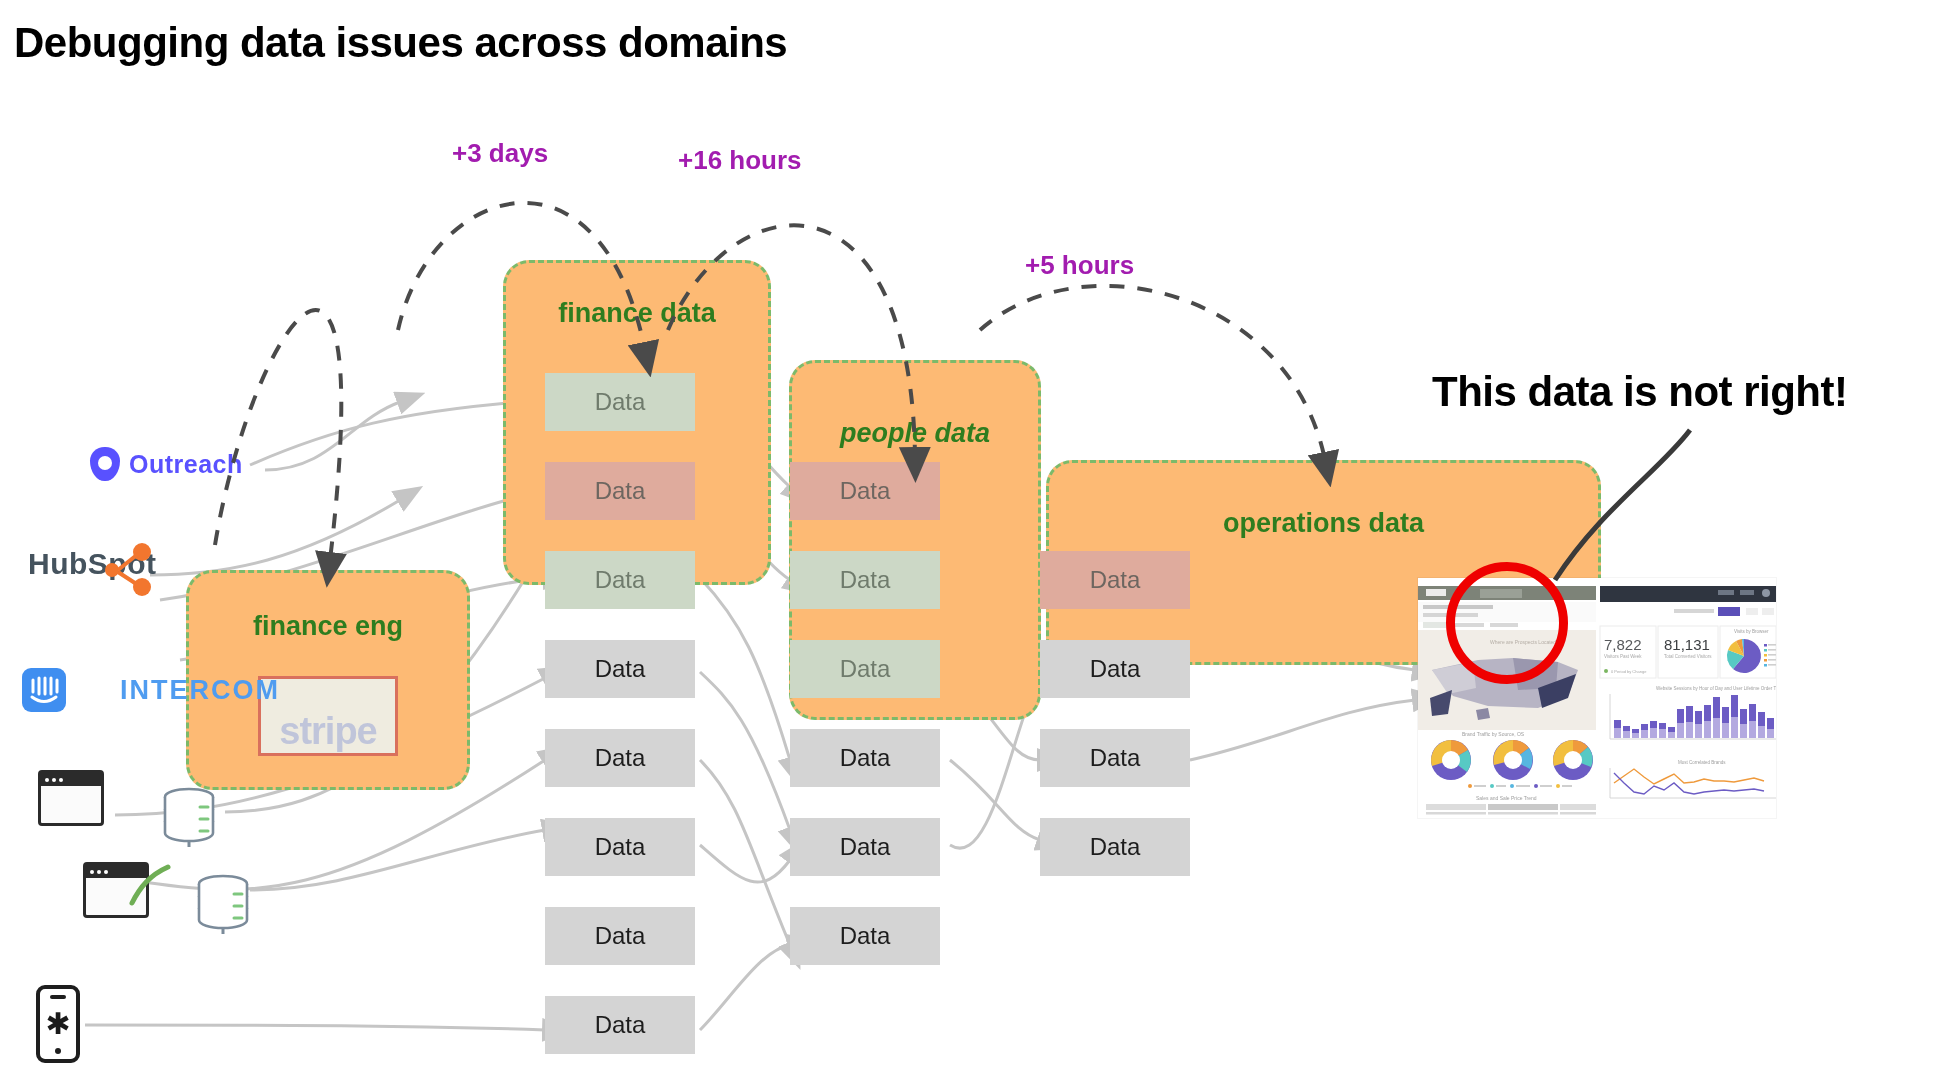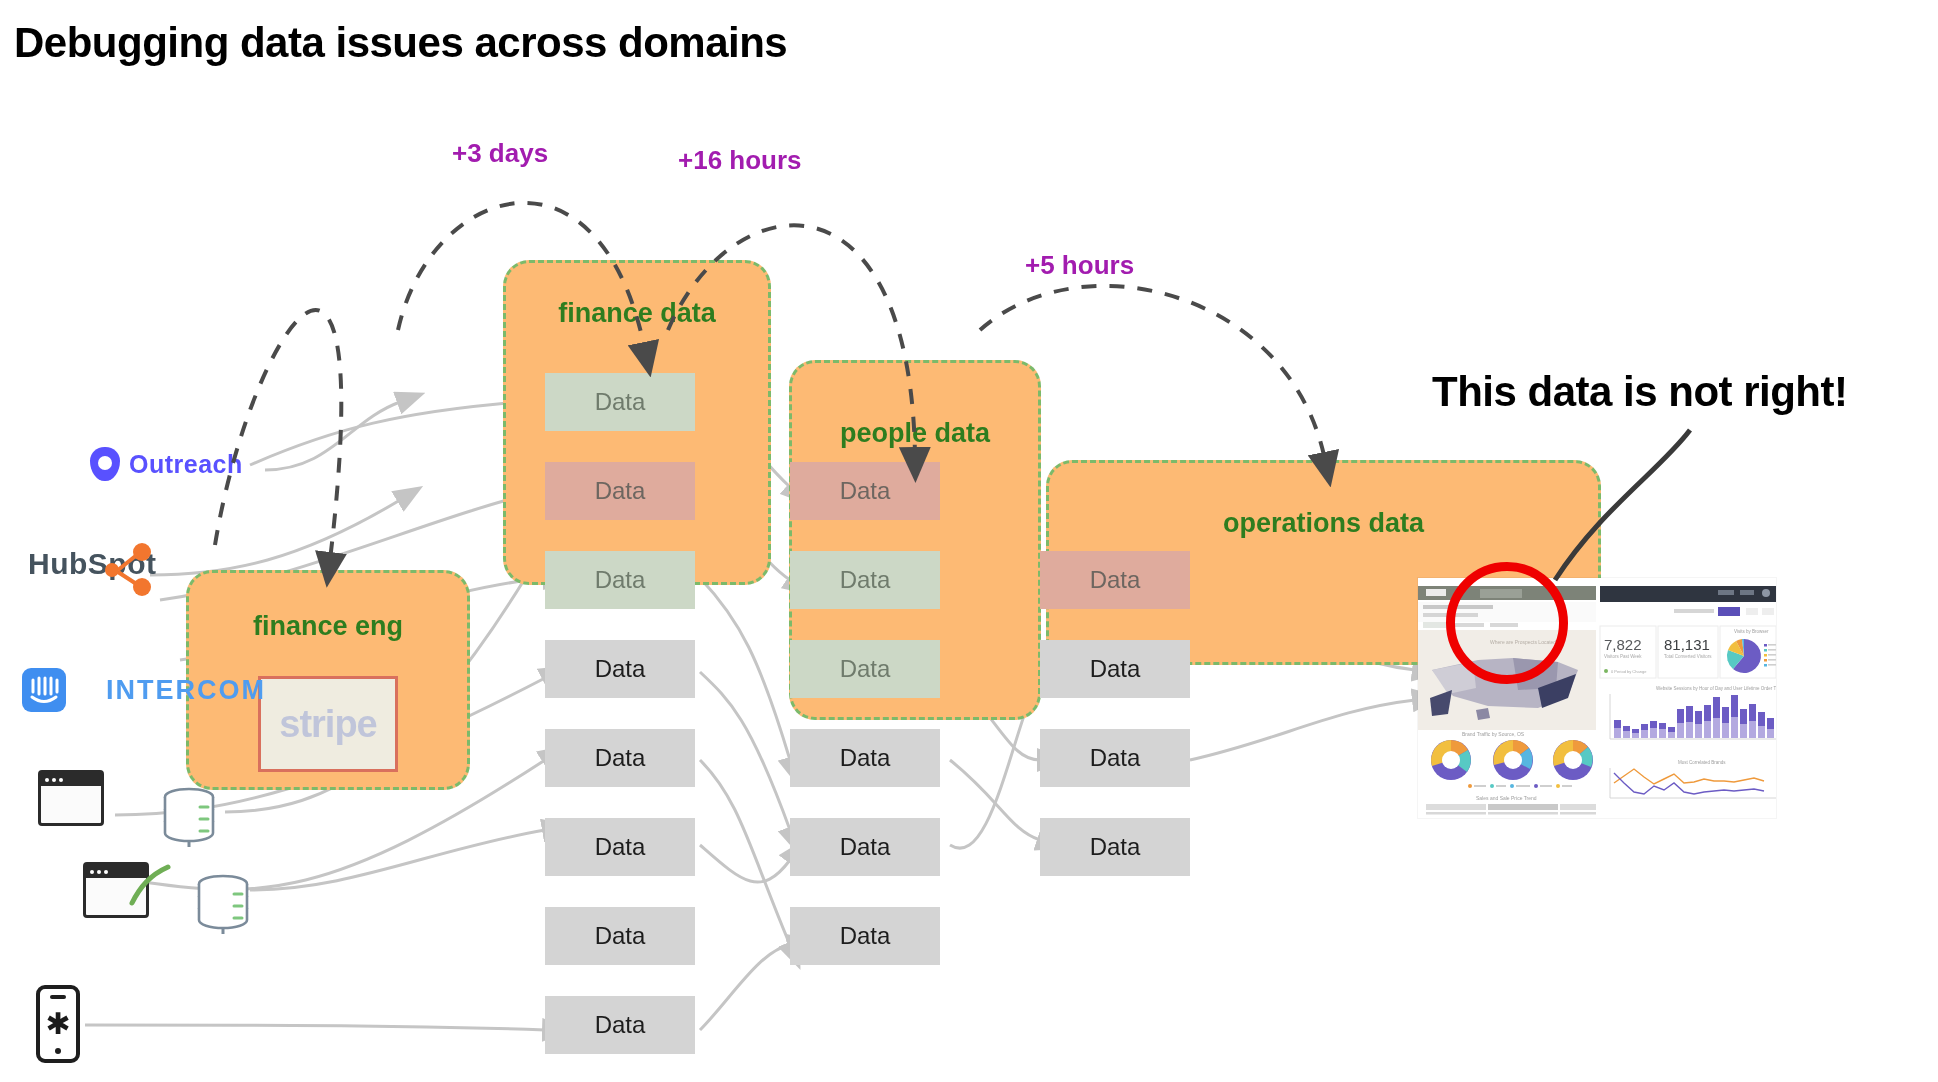--- a/index.html
+++ b/index.html
@@ -280,29 +280,29 @@
   </svg>
 
   <div class="domain-group" style="left:186px; top:570px; width:284px; height:220px;">
     <div class="domain-label" style="top:38px;">finance eng</div>
   </div>
 
   <div class="domain-group" style="left:503px; top:260px; width:268px; height:325px;">
     <div class="domain-label" style="top:35px;">finance data</div>
   </div>
 
-  <div class="domain-group" style="left:789px; top:360px; width:252px; height:360px;">
+  <div class="domain-group" style="left:789px; top:360px; width:252px; height:360px;font-style:italic;">
     <div class="domain-label" style="top:55px;">people data</div>
   </div>
 
   <div class="domain-group" style="left:1046px; top:460px; width:555px; height:205px;">
     <div class="domain-label" style="top:45px;">operations data</div>
   </div>
 
-  <div class="stripe-box" style="left:258px; top:676px; width:140px; height:96px;">
+  <div class="stripe-box" style="left:258px; top:676px; width:140px; height:80px;align-items:flex-end;">
     <span class="stripe-word">stripe</span>
   </div>
 
   <div class="data-box in-group" style="left:545px; top:373px;">Data</div>
   <div class="data-box alert" style="left:545px; top:462px;">Data</div>
   <div class="data-box in-group" style="left:545px; top:551px;">Data</div>
   <div class="data-box plain" style="left:545px; top:640px;">Data</div>
   <div class="data-box plain" style="left:545px; top:729px;">Data</div>
   <div class="data-box plain" style="left:545px; top:818px;">Data</div>
   <div class="data-box plain" style="left:545px; top:907px;">Data</div>
@@ -342,21 +342,21 @@
         <g stroke="#ffffff" stroke-width="3" stroke-linecap="round">
           <line x1="11" y1="12" x2="11" y2="24"></line>
           <line x1="17" y1="10" x2="17" y2="26"></line>
           <line x1="23" y1="10" x2="23" y2="26"></line>
           <line x1="29" y1="10" x2="29" y2="26"></line>
           <line x1="35" y1="12" x2="35" y2="24"></line>
         </g>
         <path d="M10,29 Q22,38 34,29" stroke="#ffffff" stroke-width="3" fill="none" stroke-linecap="round"></path>
       </svg>
     </span>
-    <span class="logo-text intercom-text" style="margin-left:28px;">INTERCOM</span>
+    <span class="logo-text intercom-text" style="margin-left:42px;">INTERCOM</span>
   </div>
 
   <div class="browser-icon" style="left:38px; top:770px; width:66px; height:56px;">
     <div class="browser-bar">
       <span class="browser-dot"></span>
         <span class="browser-dot"></span>
         <span class="browser-dot"></span>
     </div>
   </div>
 

